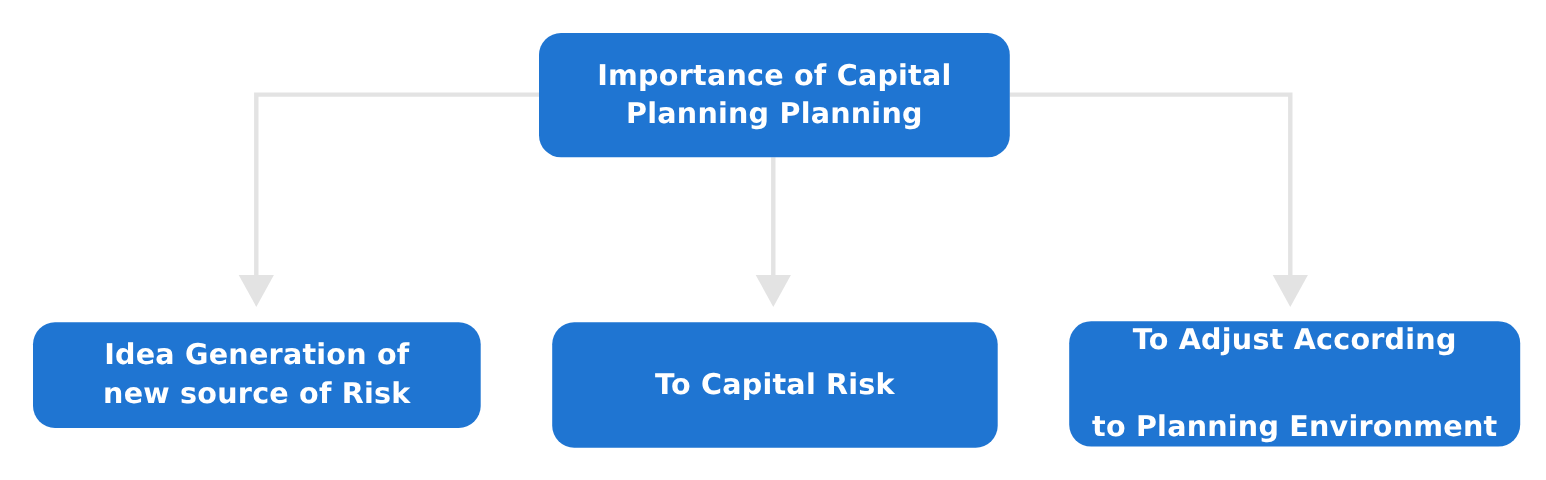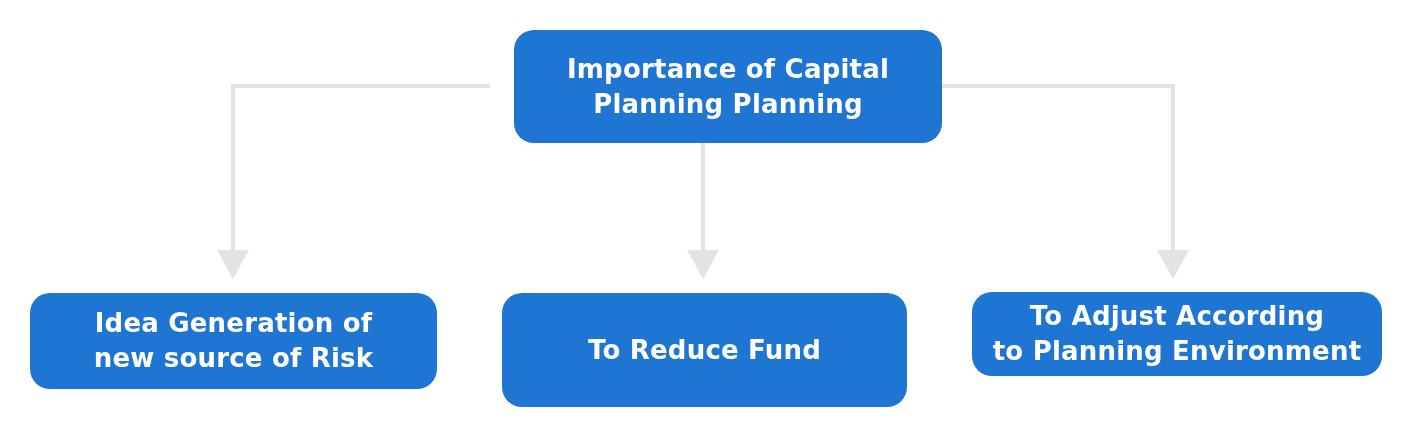--- a/index.html
+++ b/index.html
@@ -35,24 +35,24 @@
     text-align: center;
     font-size: 26px;
     font-weight: 600;
     line-height: 1.33;
     letter-spacing: 0.2px;
   }
   .node span {
     display: block;
     white-space: nowrap;
   }
-  .node-root   { left: 514px; top: 30px;  width: 428px; height: 113px; }
+  .node-root   { left: 490px; top: 30px;  width: 428px; height: 113px; }
   .node-child1 { left: 30px;  top: 293px; width: 407px; height: 96px; }
   .node-child2 { left: 502px; top: 293px; width: 405px; height: 114px; }
-  .node-child3 { left: 972px; top: 292px; width: 410px; height: 84px; }
+  .node-child3 { left: 972px; top: 292px; width: 410px; height: 114px; justify-content: space-between; }
 </style>
 </head>
 <body>
 
 <div class="canvas">
 
   <svg class="connector-layer" viewBox="0 0 1405 436" xmlns="http://www.w3.org/2000/svg" aria-hidden="true">
 
     <g>
       <path d="M 490 86 H 233 V 250" fill="none" stroke-width="4" stroke="#e3e3e3"></path>
@@ -74,21 +74,21 @@
     <span>Importance of Capital</span>
     <span>Planning Planning</span>
   </div>
 
   <div class="node node-child1">
     <span>Idea Generation of</span>
     <span>new source of Risk</span>
   </div>
 
   <div class="node node-child2">
-    <span>To Reduce Fund</span>
+    <span>To Capital Risk</span>
   </div>
 
   <div class="node node-child3">
     <span>To Adjust According</span>
     <span>to Planning Environment</span>
   </div>
 
 </div>
 
 </body></html>

